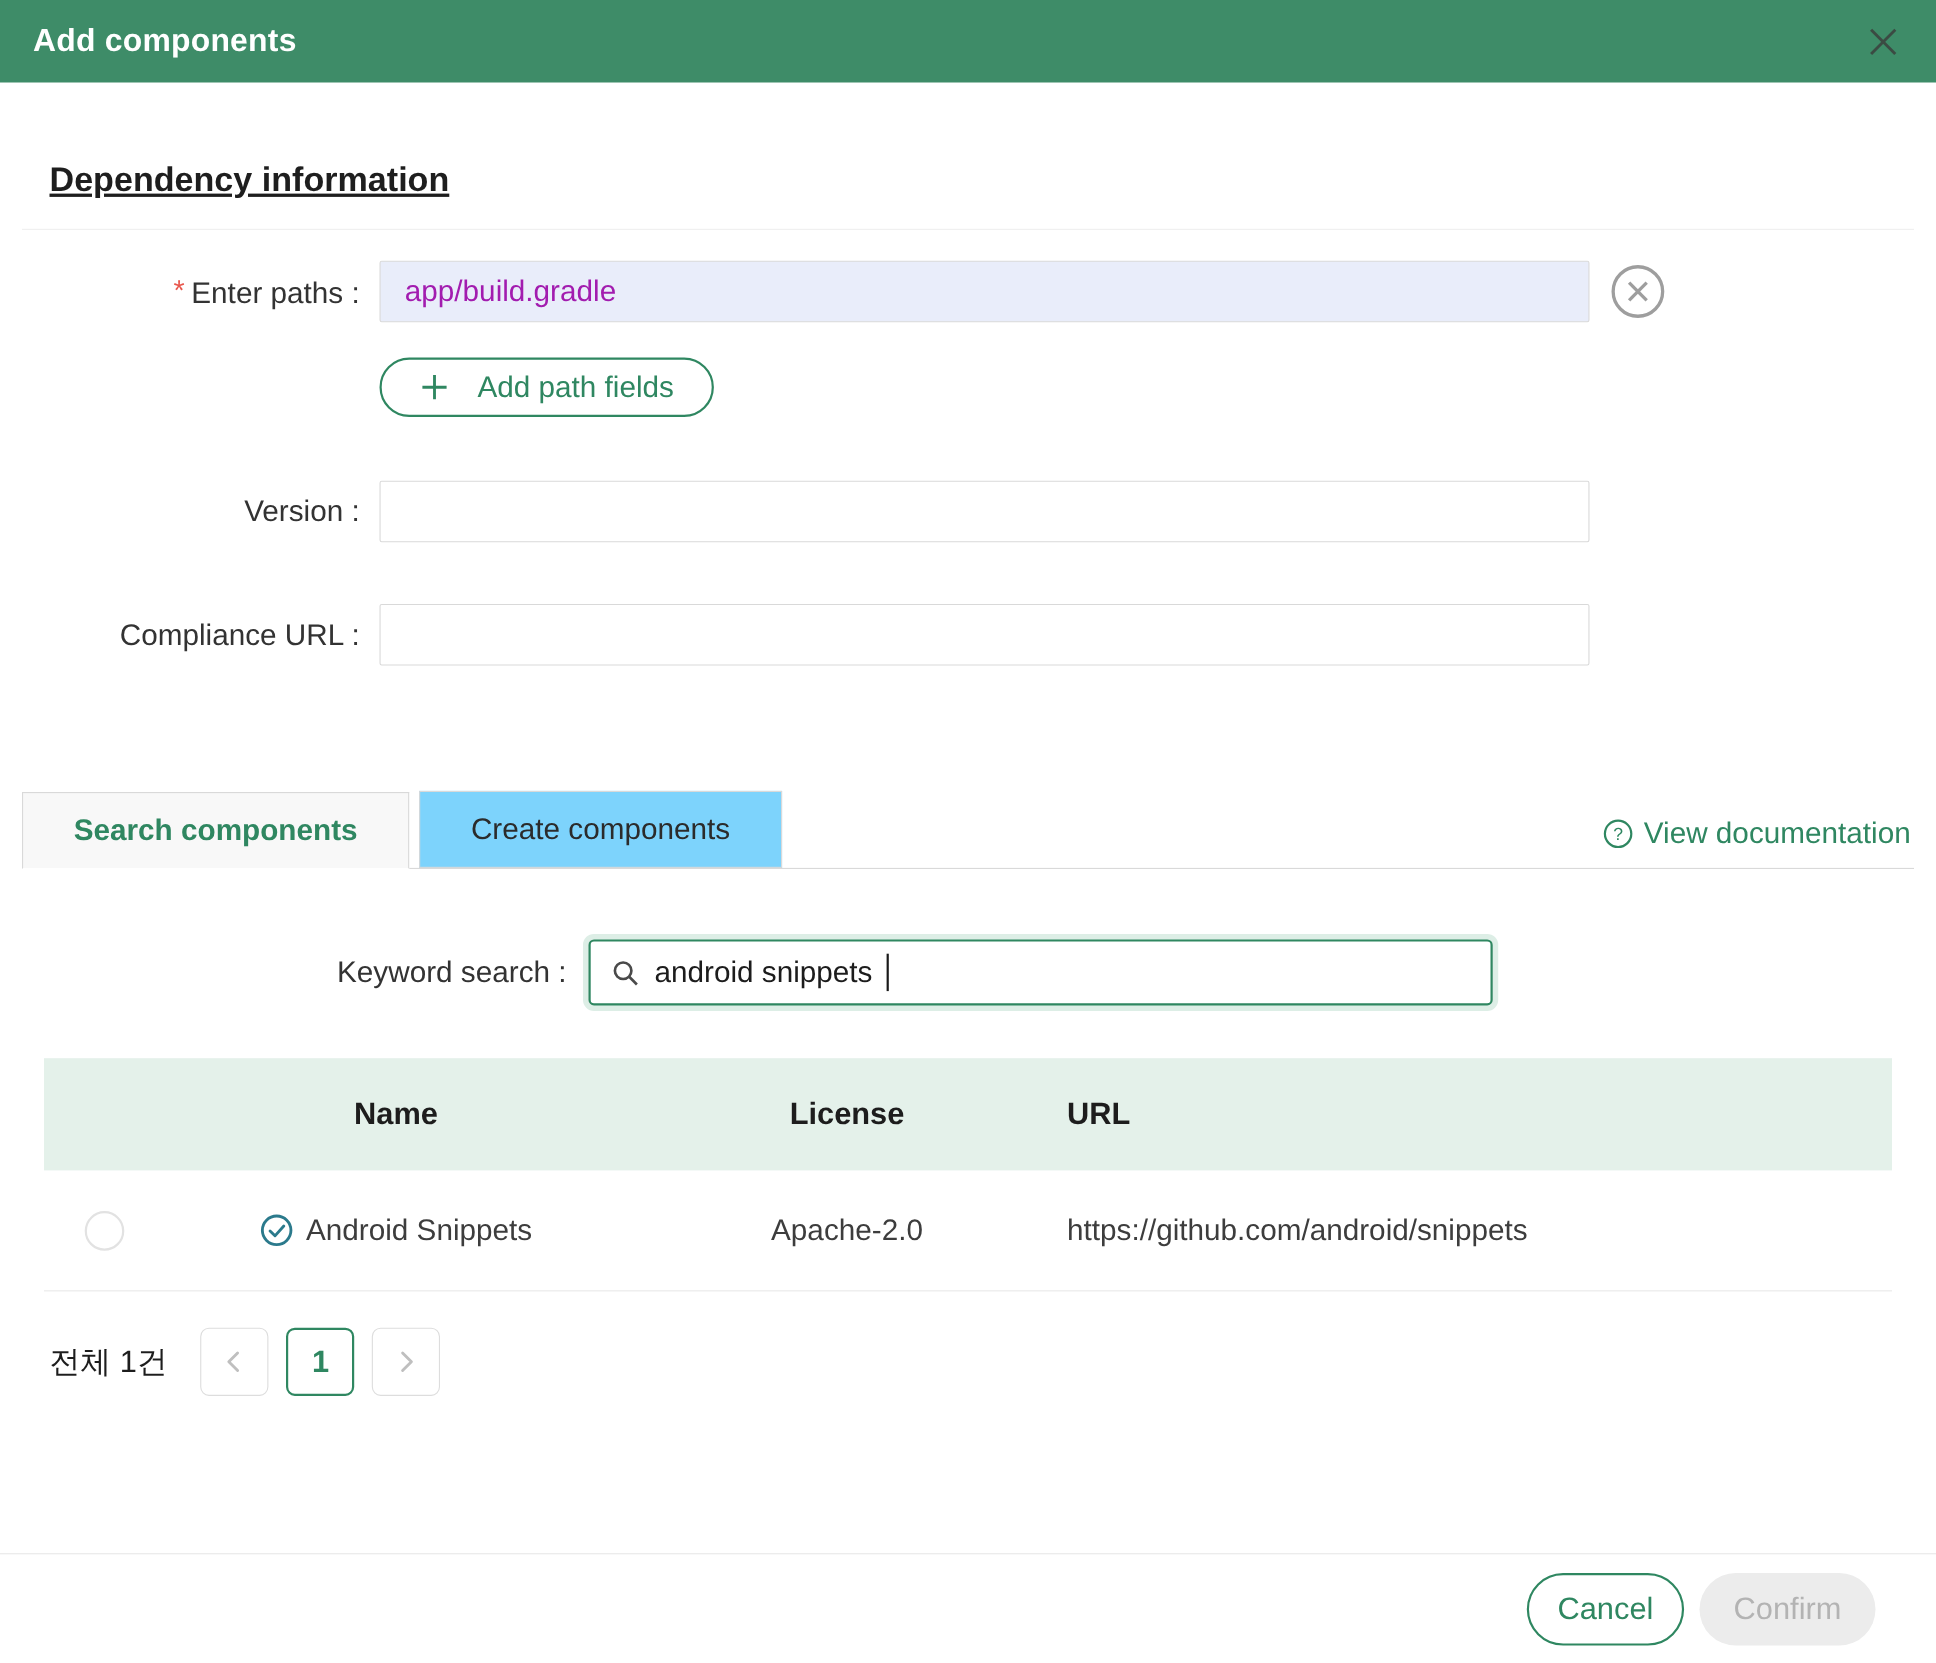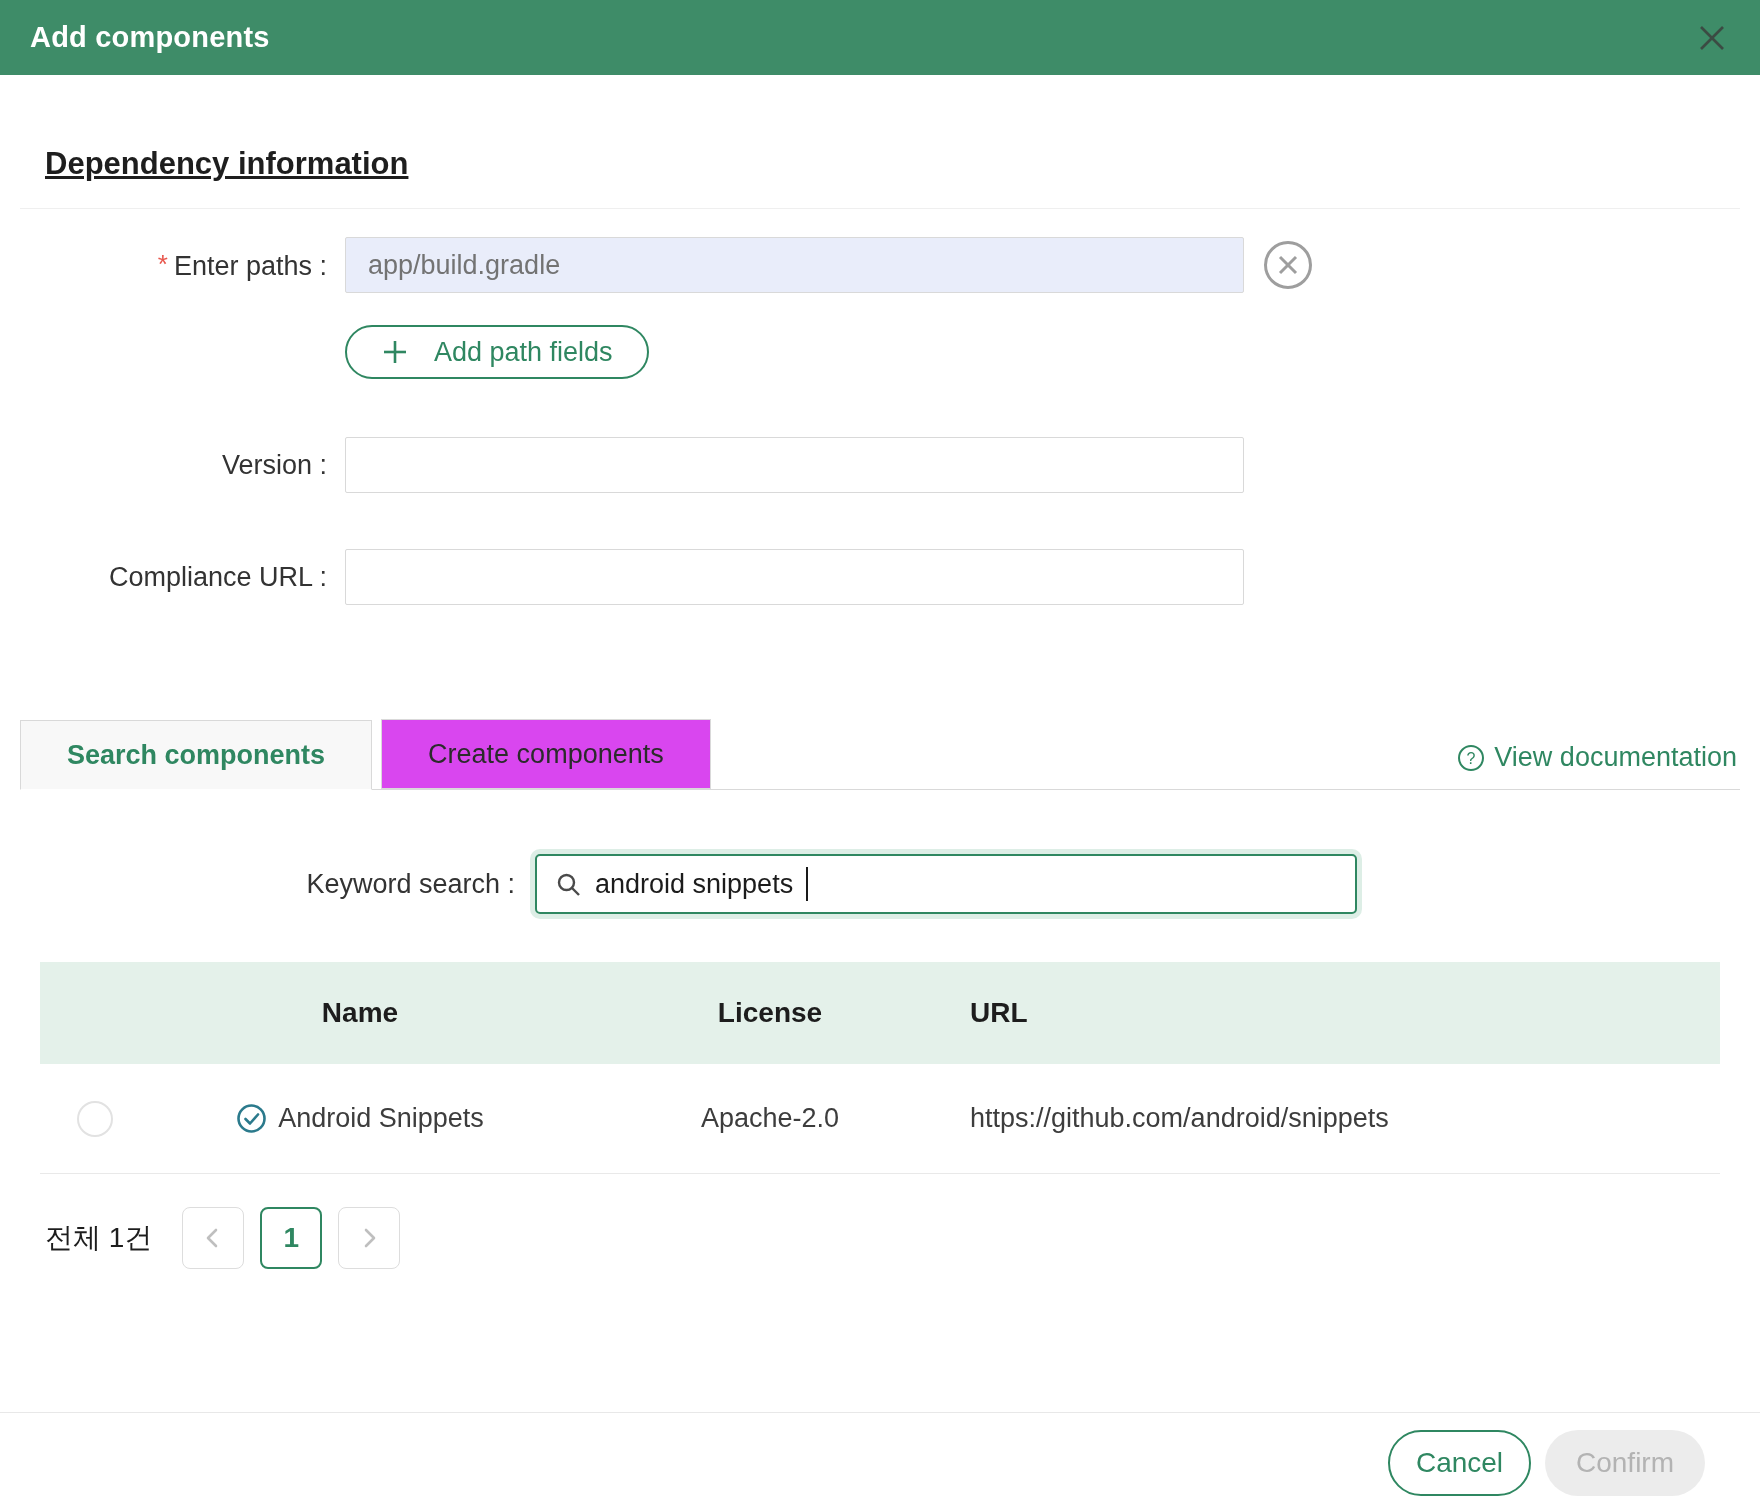--- a/index.html
+++ b/index.html
@@ -22,23 +22,23 @@
   
   .content { padding:0 45px; }
   .section-title { font-size:31px; font-weight:bold; color:#1e1e1e; margin-top:71px;text-decoration:underline; }
   .section-divider { height:1px; background:#efefef; margin:26px -25px 0 -25px; }
 
   
   .form-row { display:flex; align-items:center; }
   .form-label { width:282px; text-align:right; font-size:27px; color:#333; flex-shrink:0; white-space:nowrap; }
   .req { color:var(--required,#E8574D); margin-right:6px; font-size:26px; vertical-align:2px; }
   .txt-input {
-    margin-left:18px; width:899px; height:56px;
+    margin-left:18px; width:1100px; height:56px;
     border:1px solid #d9d9d9; border-radius:2px;
-    font-family:"Liberation Sans",sans-serif; font-size:27px; color:#737373;
+    font-family:"Liberation Sans",sans-serif; font-size:27px; color:#a21caf;
     padding:0 22px; background:#fff; outline:none;
   }
   .paths-row { margin-top:28px; }
   .paths-input { background:var(--paths-bg,#E9EDFA); }
   .clear-btn { background:none; border:none; margin-left:18px; width:52px; height:52px; cursor:pointer; display:flex; align-items:center; justify-content:center; }
 
   .addpath-row { margin-top:32px; }
   .addpath-btn {
     margin-left:300px; height:54px; border-radius:27px;
     border:2px solid var(--accent,#2F8761); color:var(--accent,#2F8761);
@@ -48,21 +48,21 @@
   .version-row { margin-top:58px; }
   .compliance-row { margin-top:56px; }
 
   
   .tabs-bar {
     margin:114px -25px 0 -25px; padding-left:0;
     display:flex; align-items:flex-end; position:relative;
     border-bottom:1px solid #d9d9d9;
   }
   .tab {
-    height:70px; background:#d946ef; border:1px solid #d9d9d9;
+    height:70px; background:#7dd3fc; border:1px solid #d9d9d9;
     font-size:27px; display:flex; align-items:center; padding:0 46px;
     margin-right:9px; cursor:pointer; color:#2b2b2b; font-family:"Liberation Sans",sans-serif;
   }
   .tab.active {
     color:var(--accent,#2F8761); font-weight:bold;
     border-bottom:1px solid #fff; margin-bottom:-1px; background:#f8f8f8;
   }
   .doc-link {
     position:absolute; right:3px; bottom:16px;
     display:flex; align-items:center; gap:9px;

